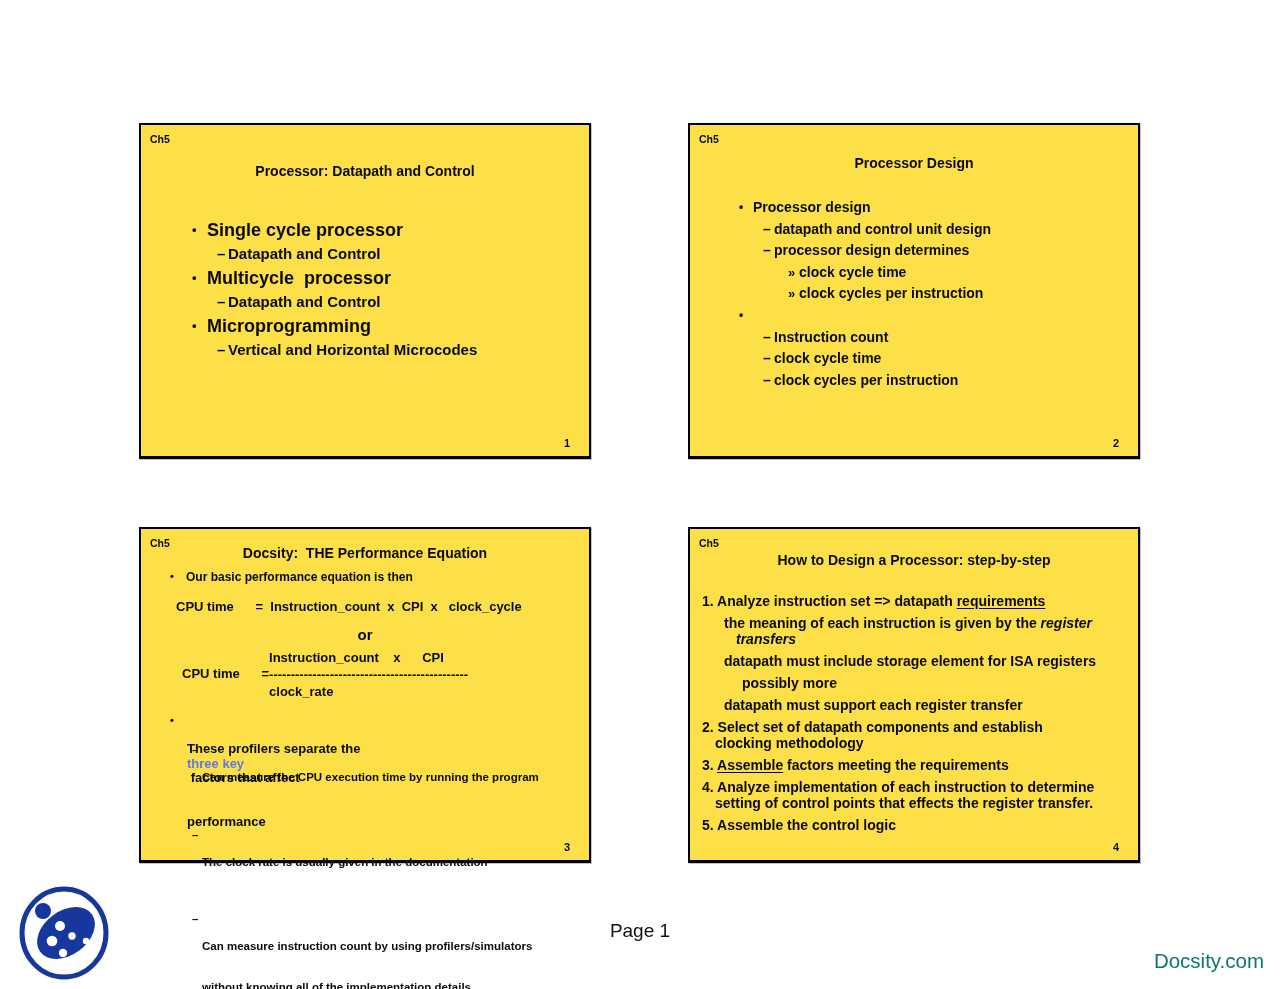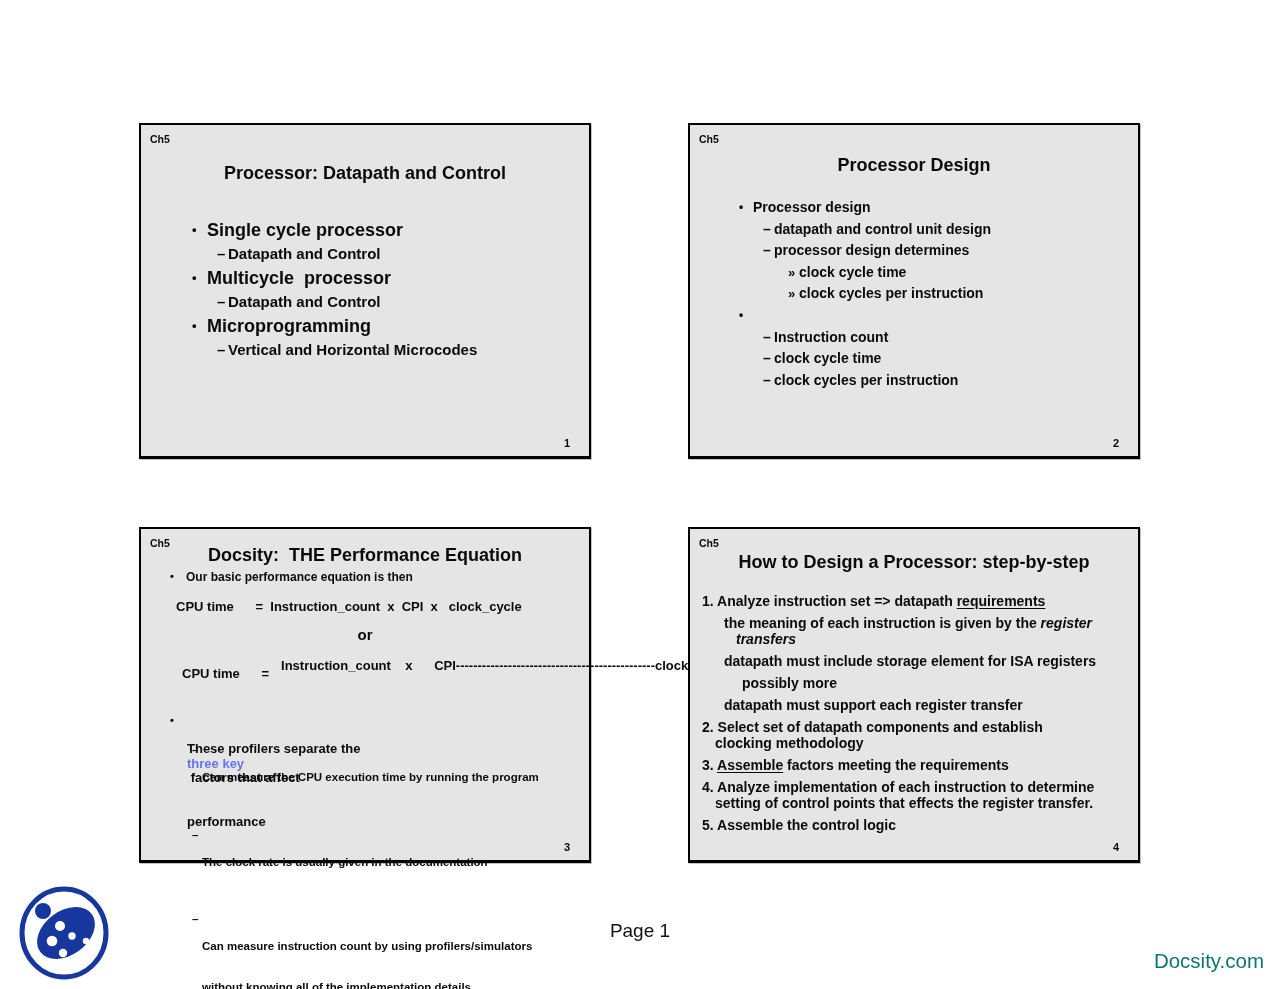--- a/index.html
+++ b/index.html
@@ -2,29 +2,29 @@
 <html><head>
 <meta charset="utf-8">
 <style>
   html,body{margin:0;padding:0;}
   body{
     width:1280px;height:989px;position:relative;background:#ffffff;
     font-family:"Liberation Sans", sans-serif;color:#0a0a0a;overflow:hidden;
   }
   .slide{
     position:absolute;width:452px;height:336px;box-sizing:border-box;
-    border:2px solid #000;border-bottom-width:3px;background:#e5e5e5;
+    border:2px solid #000;border-bottom-width:3px;background:#fde047;
     box-shadow:1px 1px 0 rgba(120,120,120,.45);
   }
   #slide1{left:139px;top:123px}
   #slide2{left:688px;top:123px}
   #slide3{left:139px;top:527px}
   #slide4{left:688px;top:527px}
   .ch{position:absolute;top:8px;left:9px;font-size:10.5px;font-weight:bold}
-  .title{position:absolute;left:0;right:0;text-align:center;font-weight:bold;font-size:18px;white-space:pre-wrap}
+  .title{position:absolute;left:0;right:0;text-align:center;font-weight:bold;font-size:14px;white-space:pre-wrap}
   #slide1 .title{top:38px}
   #slide2 .title{top:30px}
   #slide3 .title{top:16px}
   #slide4 .title{top:23px}
   .pagenum{position:absolute;right:19px;bottom:7px;font-size:11px;font-weight:bold}
   .mk{flex-shrink:0;display:inline-block}
   .item{display:flex;font-weight:bold;white-space:pre-wrap}
 
   
   .s1-list{position:absolute;top:93px;left:0;right:0}
@@ -40,21 +40,21 @@
   .s2-lv2 .mk{margin-left:73px;width:11px}
   .s2-lv3 .mk{margin-left:98px;width:11px;font-size:13px}
 
   
   .s3-b1{position:absolute;top:41px;left:29px;font-size:12px}
   .s3-b1 .mk{width:16px;font-size:11px}
   .s3-eq1{position:absolute;top:70px;left:35px;font-size:13px;font-weight:bold;white-space:pre}
   .s3-or{position:absolute;top:97px;left:0;right:0;text-align:center;font-size:15px;font-weight:bold}
   .s3-frac{position:absolute;top:120px;left:41px;display:flex;font-size:13px;font-weight:bold}
   .s3-frac .lhs{white-space:pre;padding-top:17px;line-height:16px}
-  .s3-frac .col{display:flex;align-items:center;margin-left:12px;line-height:17px;text-align:center}
+  .s3-frac .col{display:flex;flex-direction:column;align-items:flex-start;margin-left:0;line-height:17px;text-align:center}
   .s3-frac .col span{white-space:pre}
   .s3-b2{position:absolute;top:184px;left:29px;font-size:13px;line-height:14.5px}
   .s3-b2 .mk{width:17px;font-size:11px}
   .s3-b2 .lines span{display:block}
   .hl{color:#6674e8}
   .s3-subs{position:absolute;top:215px;left:51px}
   .s3-sub{display:flex;font-size:11.5px;font-weight:bold;line-height:13.5px;margin-bottom:3.5px;white-space:pre-wrap}
   .s3-sub .mk{width:10px}
   .s3-sub .lines span{display:block}
   .s3-sub .lines span:empty{display:none}

